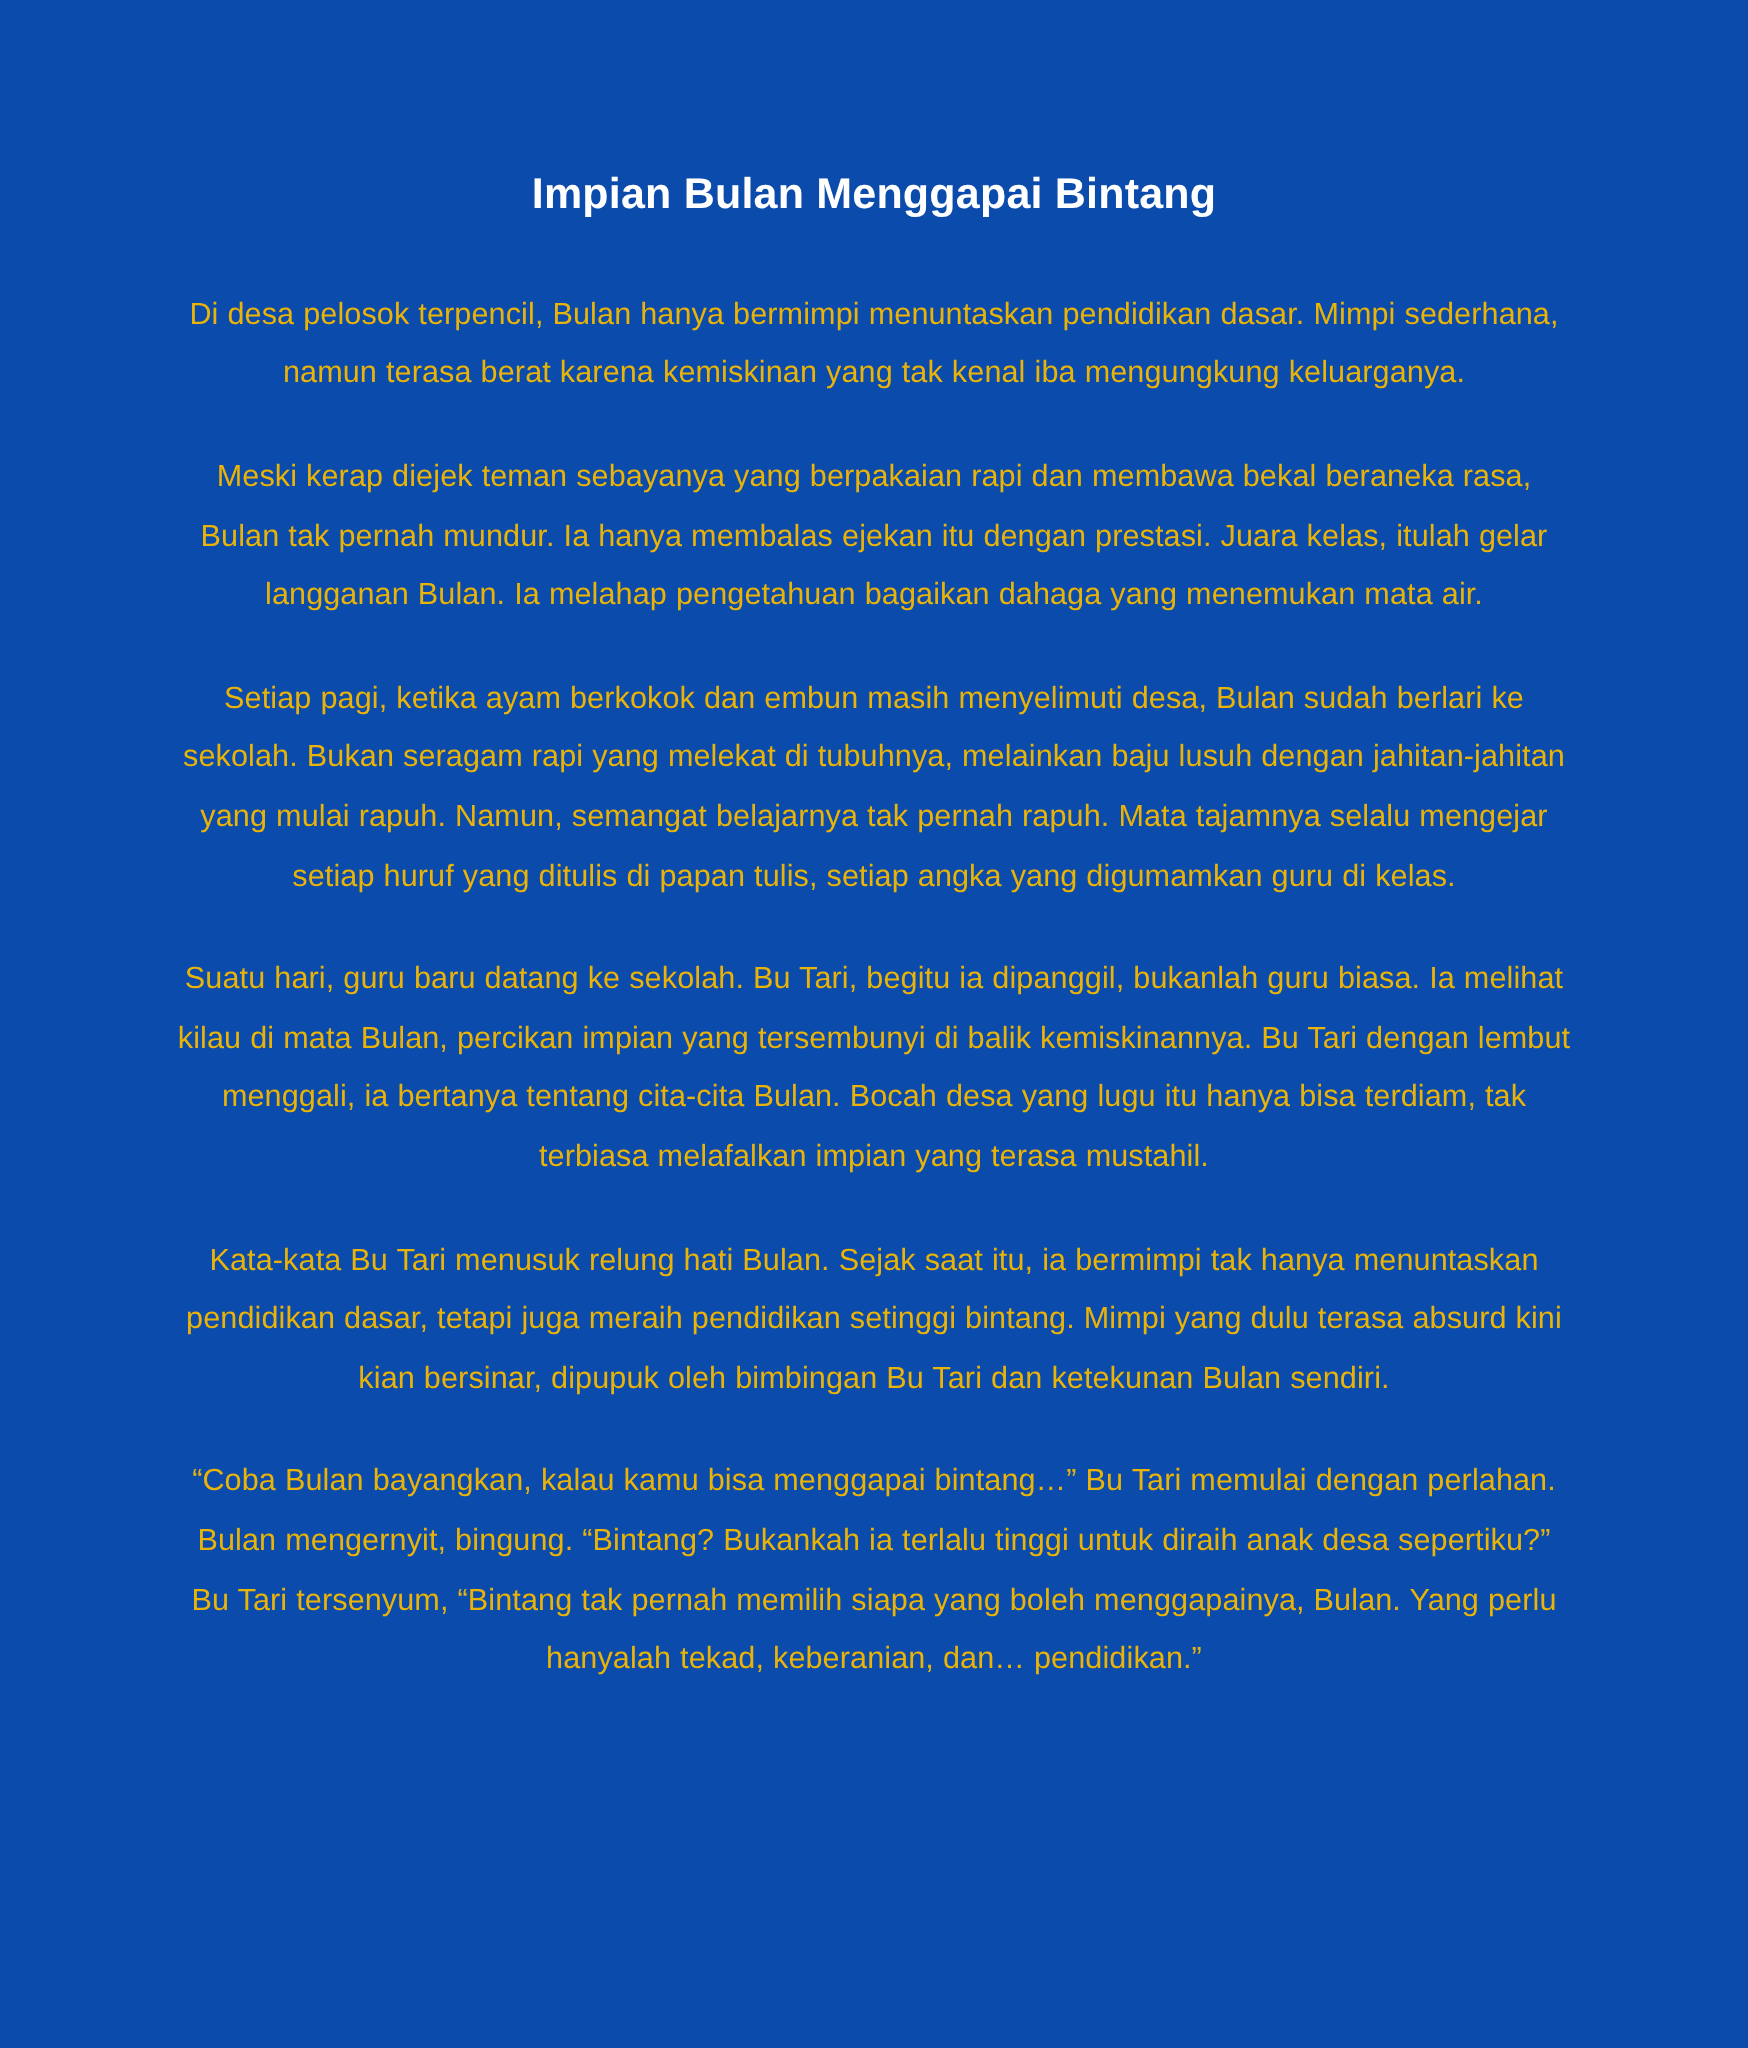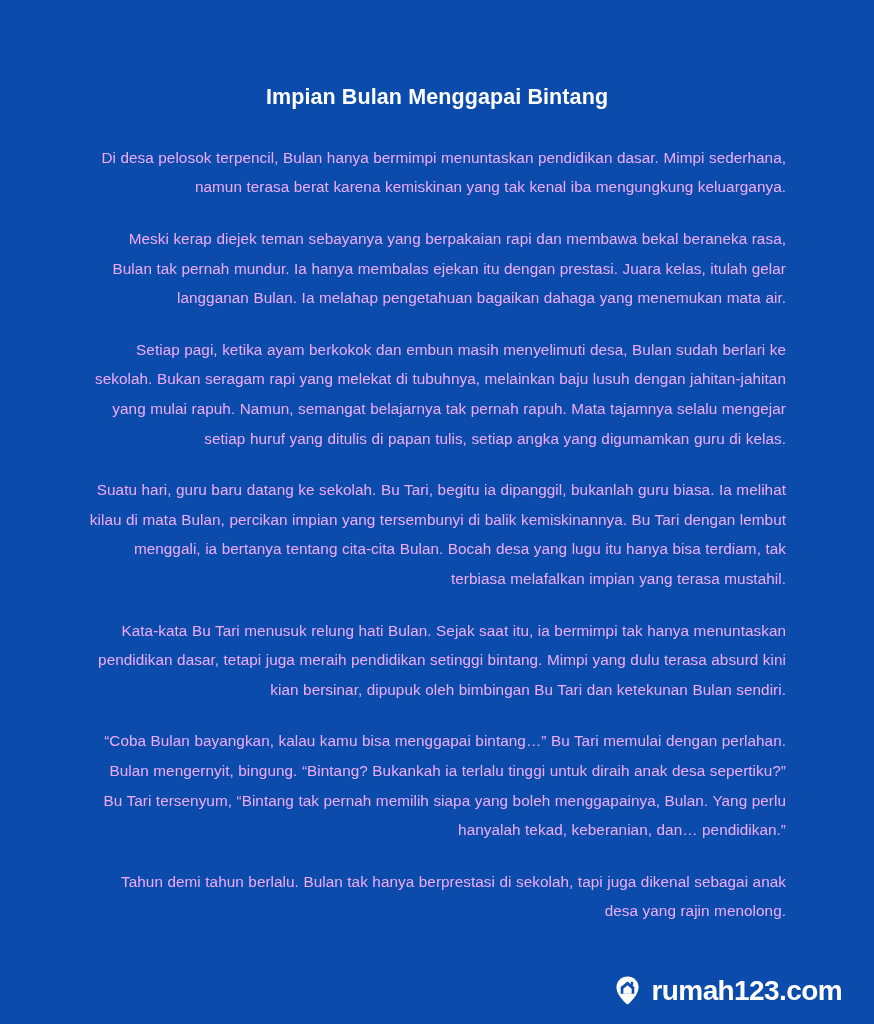--- a/index.html
+++ b/index.html
@@ -29,26 +29,26 @@
   .article-title {
     color: #ffffff;
     font-size: 21.5px;
     font-weight: bold;
     text-align: center;
     letter-spacing: 0.1px;
     margin: 0 0 32px 0;
     line-height: 1.25;
   }
   .article-body p {
-    color: #f0abfc;
+    color: #eab308;
     font-size: 15.3px;
     line-height: 29.6px;
     margin: 0 0 22px 0;
     letter-spacing: 0.05px;
-    text-align: right;
+    text-align: center;
     word-spacing: 0.2px;
   }
   .article-body p:last-child {
     margin-bottom: 0;
   }
   .brand-logo {
     position: absolute;
     right: 32px;
     bottom: 18px;
     display: flex;
@@ -78,27 +78,17 @@
   <div class="article">
     <h1 class="article-title">Impian Bulan Menggapai Bintang</h1>
 
     <div class="article-body">
       <p>Di desa pelosok terpencil, Bulan hanya bermimpi menuntaskan pendidikan dasar. Mimpi sederhana, namun terasa berat karena kemiskinan yang tak kenal iba mengungkung keluarganya.</p>
       <p>Meski kerap diejek teman sebayanya yang berpakaian rapi dan membawa bekal beraneka rasa, Bulan tak pernah mundur. Ia hanya membalas ejekan itu dengan prestasi. Juara kelas, itulah gelar langganan Bulan. Ia melahap pengetahuan bagaikan dahaga yang menemukan mata air.</p>
       <p>Setiap pagi, ketika ayam berkokok dan embun masih menyelimuti desa, Bulan sudah berlari ke sekolah. Bukan seragam rapi yang melekat di tubuhnya, melainkan baju lusuh dengan jahitan-jahitan yang mulai rapuh. Namun, semangat belajarnya tak pernah rapuh. Mata tajamnya selalu mengejar setiap huruf yang ditulis di papan tulis, setiap angka yang digumamkan guru di kelas.</p>
       <p>Suatu hari, guru baru datang ke sekolah. Bu Tari, begitu ia dipanggil, bukanlah guru biasa. Ia melihat kilau di mata Bulan, percikan impian yang tersembunyi di balik kemiskinannya. Bu Tari dengan lembut menggali, ia bertanya tentang cita-cita Bulan. Bocah desa yang lugu itu hanya bisa terdiam, tak terbiasa melafalkan impian yang terasa mustahil.</p>
       <p>Kata-kata Bu Tari menusuk relung hati Bulan. Sejak saat itu, ia bermimpi tak hanya menuntaskan pendidikan dasar, tetapi juga meraih pendidikan setinggi bintang. Mimpi yang dulu terasa absurd kini kian bersinar, dipupuk oleh bimbingan Bu Tari dan ketekunan Bulan sendiri.</p>
       <p>“Coba Bulan bayangkan, kalau kamu bisa menggapai bintang…” Bu Tari memulai dengan perlahan. Bulan mengernyit, bingung. “Bintang? Bukankah ia terlalu tinggi untuk diraih anak desa sepertiku?” Bu Tari tersenyum, “Bintang tak pernah memilih siapa yang boleh menggapainya, Bulan. Yang perlu hanyalah tekad, keberanian, dan… pendidikan.”</p>
-      <p>Tahun demi tahun berlalu. Bulan tak hanya berprestasi di sekolah, tapi juga dikenal sebagai anak desa yang rajin menolong.</p>
     </div>
   </div>
 
-  <div class="brand-logo">
-    <svg class="brand-mark" viewBox="0 0 32 32" aria-hidden="true">
-      <path d="M16 1.6 C9.6 1.6 4.6 6.5 4.6 12.7 C4.6 18.4 9.0 23.9 14.4 29.4 C15.3 30.3 16.7 30.3 17.6 29.4 C23.0 23.9 27.4 18.4 27.4 12.7 C27.4 6.5 22.4 1.6 16 1.6 Z" fill="#ffffff"></path>
-      <path d="M16 6.6 L23.0 12.4 L23.0 19.4 L9.0 19.4 L9.0 12.4 Z" fill="#0b4bab"></path>
-      <rect x="19.3" y="7.0" width="2.5" height="3.6" fill="#0b4bab"></rect>
-      <path d="M16 10.6 L20.3 14.2 L20.3 19.4 L11.7 19.4 L11.7 14.2 Z" fill="#ffffff"></path>
-    </svg>
-    <span class="brand-text">rumah123.com</span>
-  </div>
 
 </div>
 
 </body></html>

